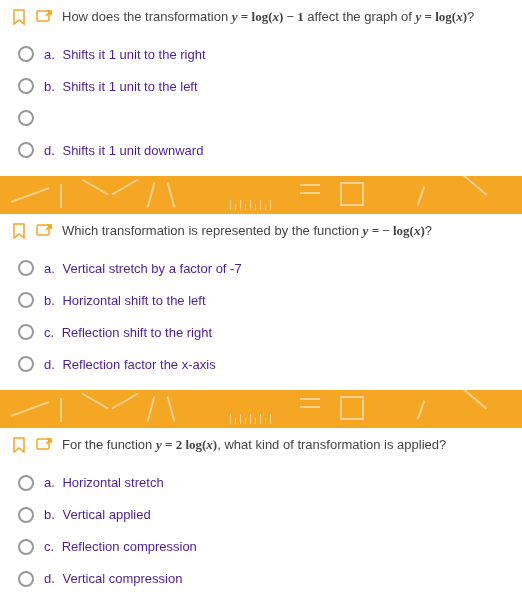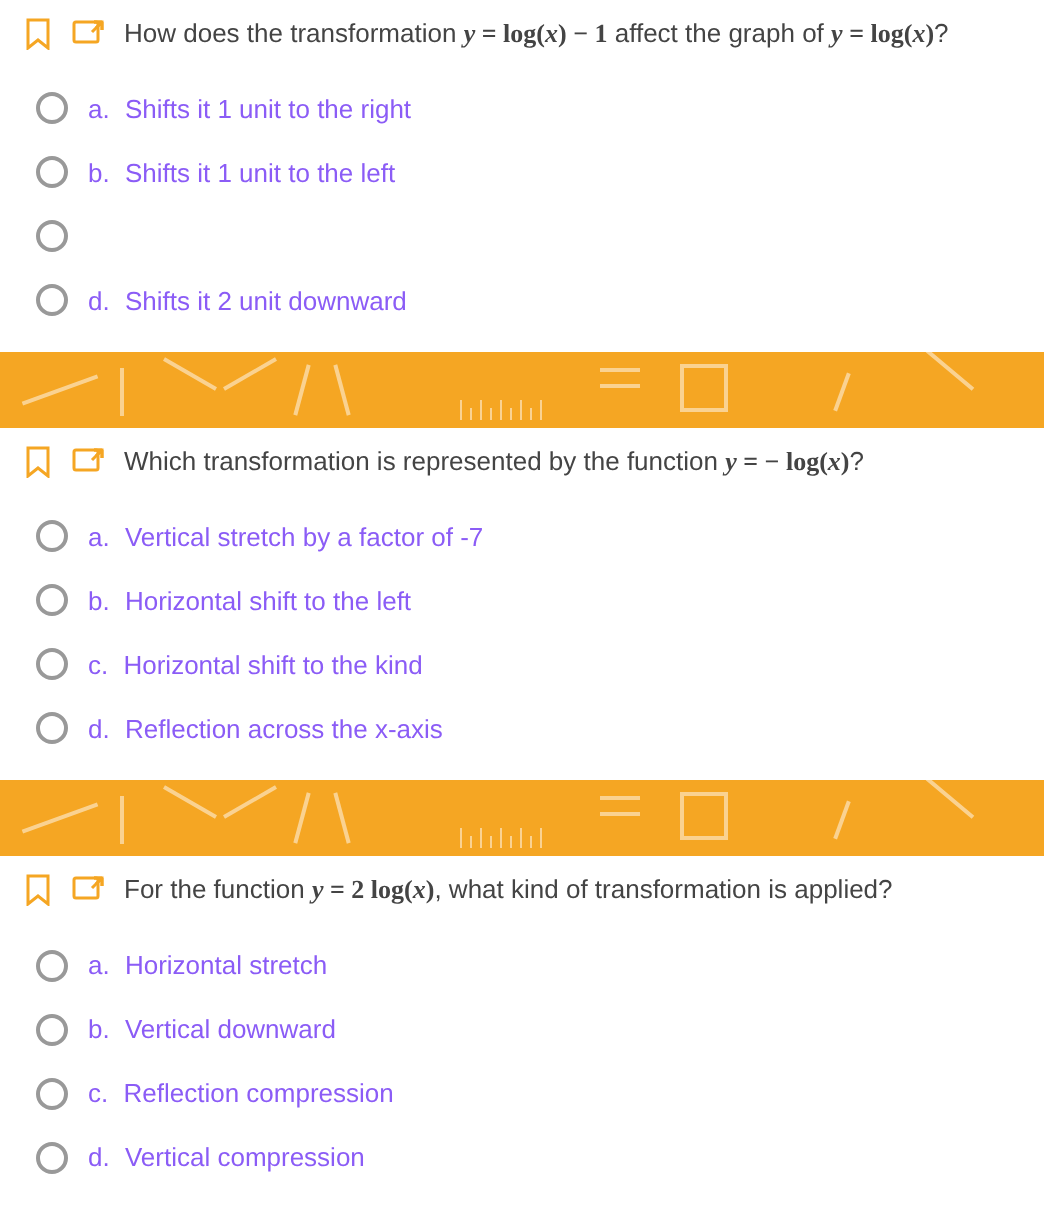--- a/index.html
+++ b/index.html
@@ -36,21 +36,21 @@
     gap: 10px;
     padding: 8px 0;
   }
   .radio {
     width: 16px;
     height: 16px;
     border: 2px solid #999;
     border-radius: 50%;
     flex-shrink: 0;
   }
-  .opt-text { color: #8b5cf6; }
+  .opt-text { color: #4c1d95; }
   .opt-label { margin-right: 4px; }
   .divider {
     height: 38px;
     background: #f5a623;
     position: relative;
     overflow: hidden;
   }
   .divider .shapes {
     position: absolute;
     inset: 0;
@@ -108,21 +108,21 @@
     </span>
   </div>
 
   <div class="option">
     <span class="radio"></span>
   </div>
 
   <div class="option">
     <span class="radio"></span>
     <span class="opt-text">
-      <span class="opt-label">d. </span><span>Shifts it 2 unit downward</span>
+      <span class="opt-label">d. </span><span>Shifts it 1 unit downward</span>
     </span>
   </div>
 </div>
   </div>
 
   <div class="divider">
     <div class="shapes">
       <div class="d-line" style="left:10px;top:18px;width:40px;height:2px;transform:rotate(-20deg)"></div>
       <div class="d-line" style="left:60px;top:8px;width:2px;height:24px"></div>
       <div class="d-line" style="left:80px;top:10px;width:30px;height:2px;transform:rotate(30deg)"></div>
@@ -175,28 +175,28 @@
   <div class="option">
     <span class="radio"></span>
     <span class="opt-text">
       <span class="opt-label">b. </span><span>Horizontal shift to the left</span>
     </span>
   </div>
 
   <div class="option">
     <span class="radio"></span>
     <span class="opt-text">
-      <span class="opt-label">c. </span><span>Horizontal shift to the kind</span>
-    </span>
-  </div>
-
-  <div class="option">
-    <span class="radio"></span>
-    <span class="opt-text">
-      <span class="opt-label">d. </span><span>Reflection across the x-axis</span>
+      <span class="opt-label">c. </span><span>Reflection shift to the right</span>
+    </span>
+  </div>
+
+  <div class="option">
+    <span class="radio"></span>
+    <span class="opt-text">
+      <span class="opt-label">d. </span><span>Reflection factor the x-axis</span>
     </span>
   </div>
 </div>
   </div>
 
   <div class="divider">
     <div class="shapes">
       <div class="d-line" style="left:10px;top:18px;width:40px;height:2px;transform:rotate(-20deg)"></div>
       <div class="d-line" style="left:60px;top:8px;width:2px;height:24px"></div>
       <div class="d-line" style="left:80px;top:10px;width:30px;height:2px;transform:rotate(30deg)"></div>
@@ -242,21 +242,21 @@
   <div class="option">
     <span class="radio"></span>
     <span class="opt-text">
       <span class="opt-label">a. </span><span>Horizontal stretch</span>
     </span>
   </div>
 
   <div class="option">
     <span class="radio"></span>
     <span class="opt-text">
-      <span class="opt-label">b. </span><span>Vertical downward</span>
+      <span class="opt-label">b. </span><span>Vertical applied</span>
     </span>
   </div>
 
   <div class="option">
     <span class="radio"></span>
     <span class="opt-text">
       <span class="opt-label">c. </span><span>Reflection compression</span>
     </span>
   </div>
 

